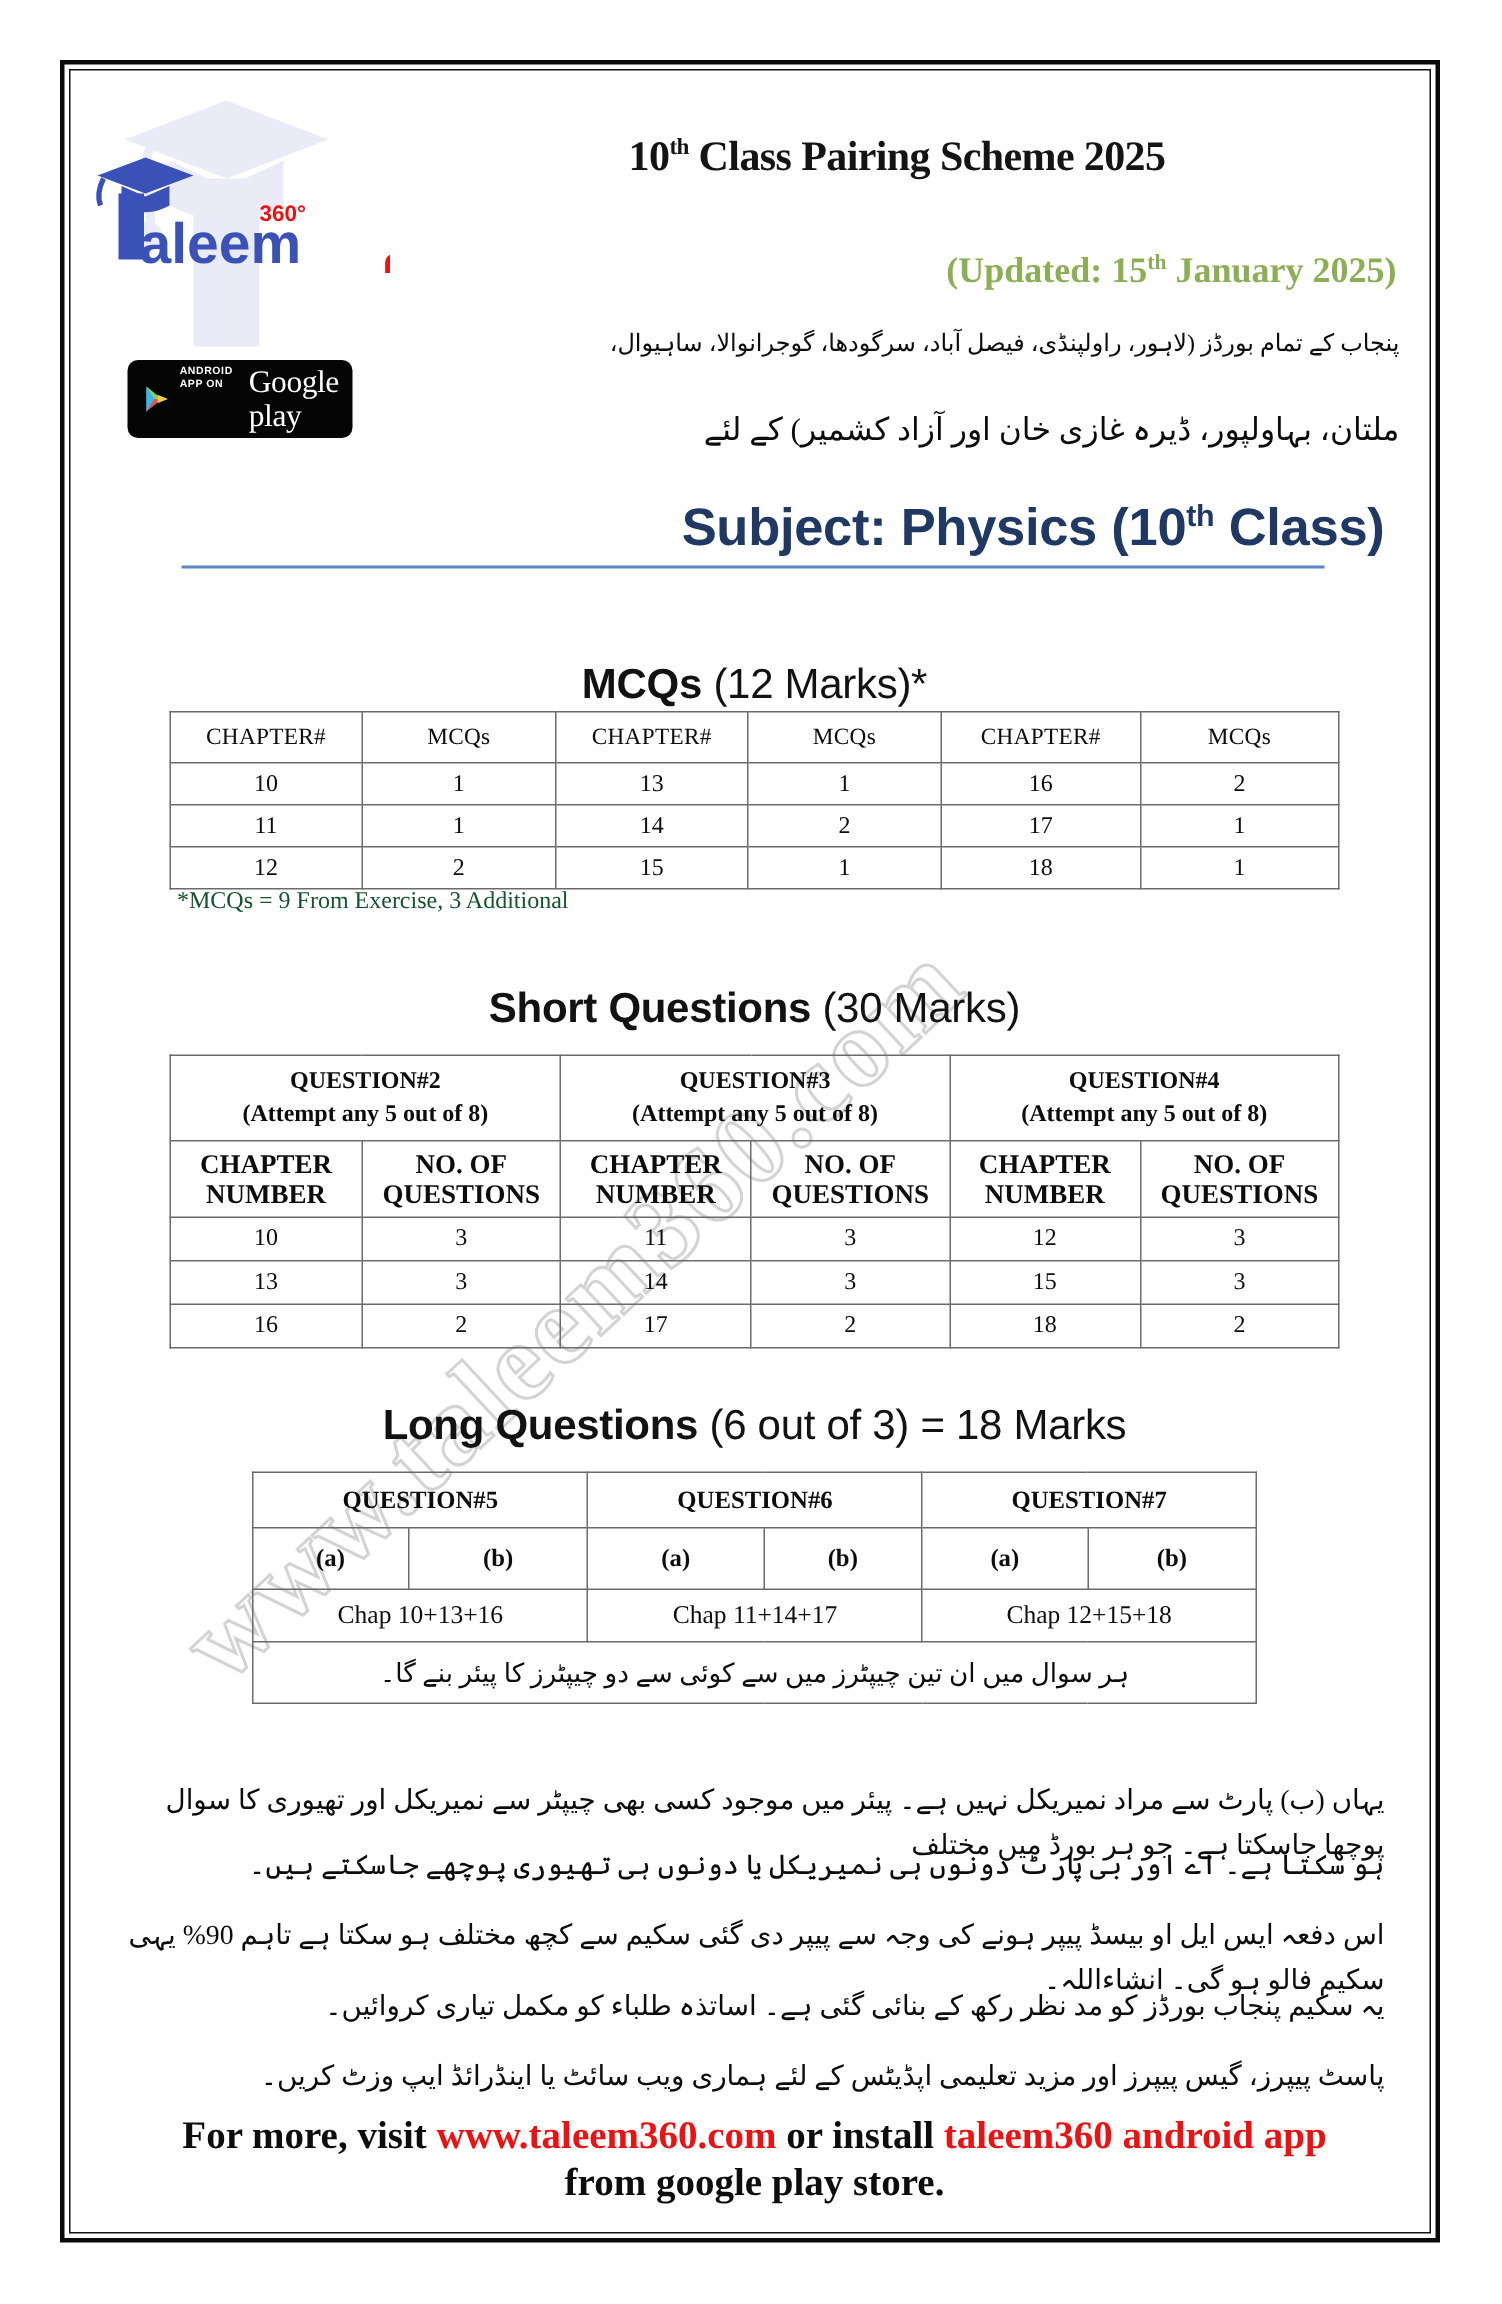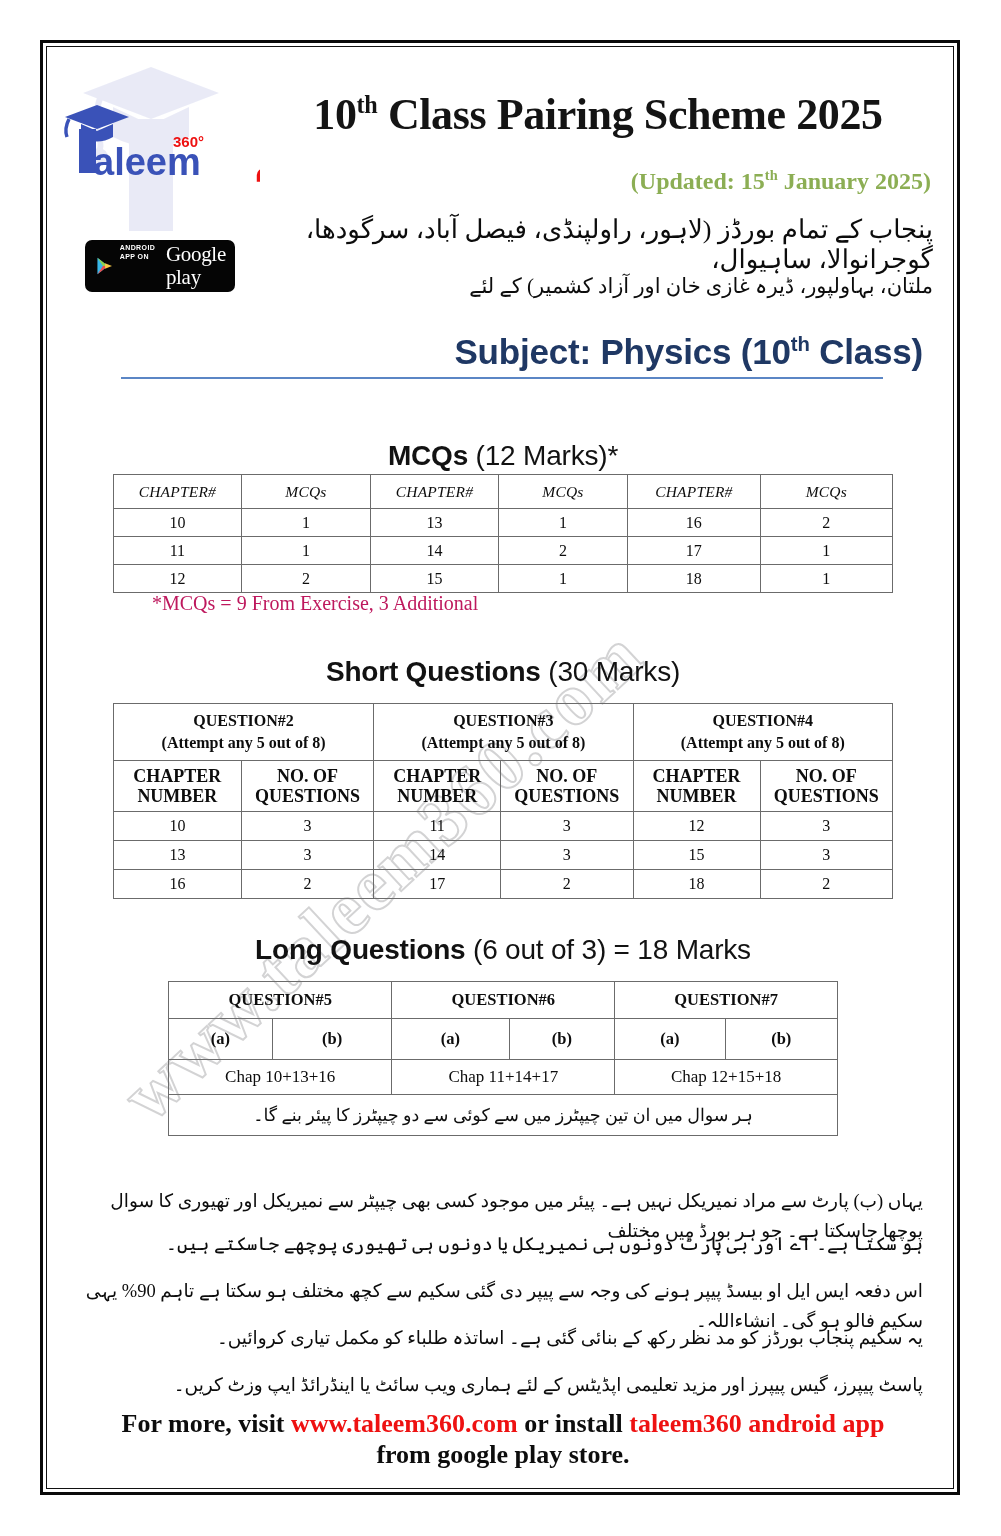--- a/index.html
+++ b/index.html
@@ -127,21 +127,21 @@
   }
 
   #title-main {
     position: absolute;
     left: 210px;
     top: 46px;
     width: 690px;
     text-align: center;
     font-family: "Liberation Serif", serif;
     font-weight: 700;
-    font-size: 44px;
+    font-size: 28px;
     color: #141414;
     letter-spacing: -0.4px;
   }
   #title-main sup { font-size: 0.55em; }
 
   #title-updated {
     position: absolute;
     left: 210px;
     top: 124px;
     width: 678px;
@@ -157,21 +157,21 @@
     direction: rtl;
     font-family: "Liberation Serif", serif;
     color: #0c0c0c;
   }
   #urdu-line-1 {
     position: absolute;
     left: 230px;
     top: 172px;
     width: 660px;
     text-align: right;
-    font-size: 26px;
+    font-size: 16px;
     line-height: 30px;
   }
   #urdu-line-2 {
     position: absolute;
     left: 230px;
     top: 228px;
     width: 660px;
     text-align: right;
     font-size: 21px;
     line-height: 30px;
@@ -225,21 +225,20 @@
     border: 1px solid #6b6b6b;
     text-align: center;
     vertical-align: middle;
     font-weight: normal;
     background: transparent;
   }
   .hdr {
     font-weight: 700;
     font-size: 15.5px;
     letter-spacing: 0.2px;
-    font-style: italic;
   }
   .chapnum {
     font-weight: 700;
     font-size: 16px;
   }
   .plainnum {
     font-size: 16px;
   }
 
   
@@ -248,23 +247,22 @@
     top: 431px;
     width: 780px;
   }
   #mcq-table td { height: 25px; }
   #mcq-table tr.head td { height: 31px; }
   #mcq-note {
     position: absolute;
     left: 75px;
     top: 549px;
     font-family: "Liberation Serif", serif;
-    font-size: 20px;
-    color: #be185d;
-    margin-left: 34px;
+    font-size: 16px;
+    color: #14532d;
   }
 
   
   #sq-table {
     left: 70px;
     top: 660px;
     width: 780px;
   }
   #sq-table td.qhead {
     font-weight: 700;

